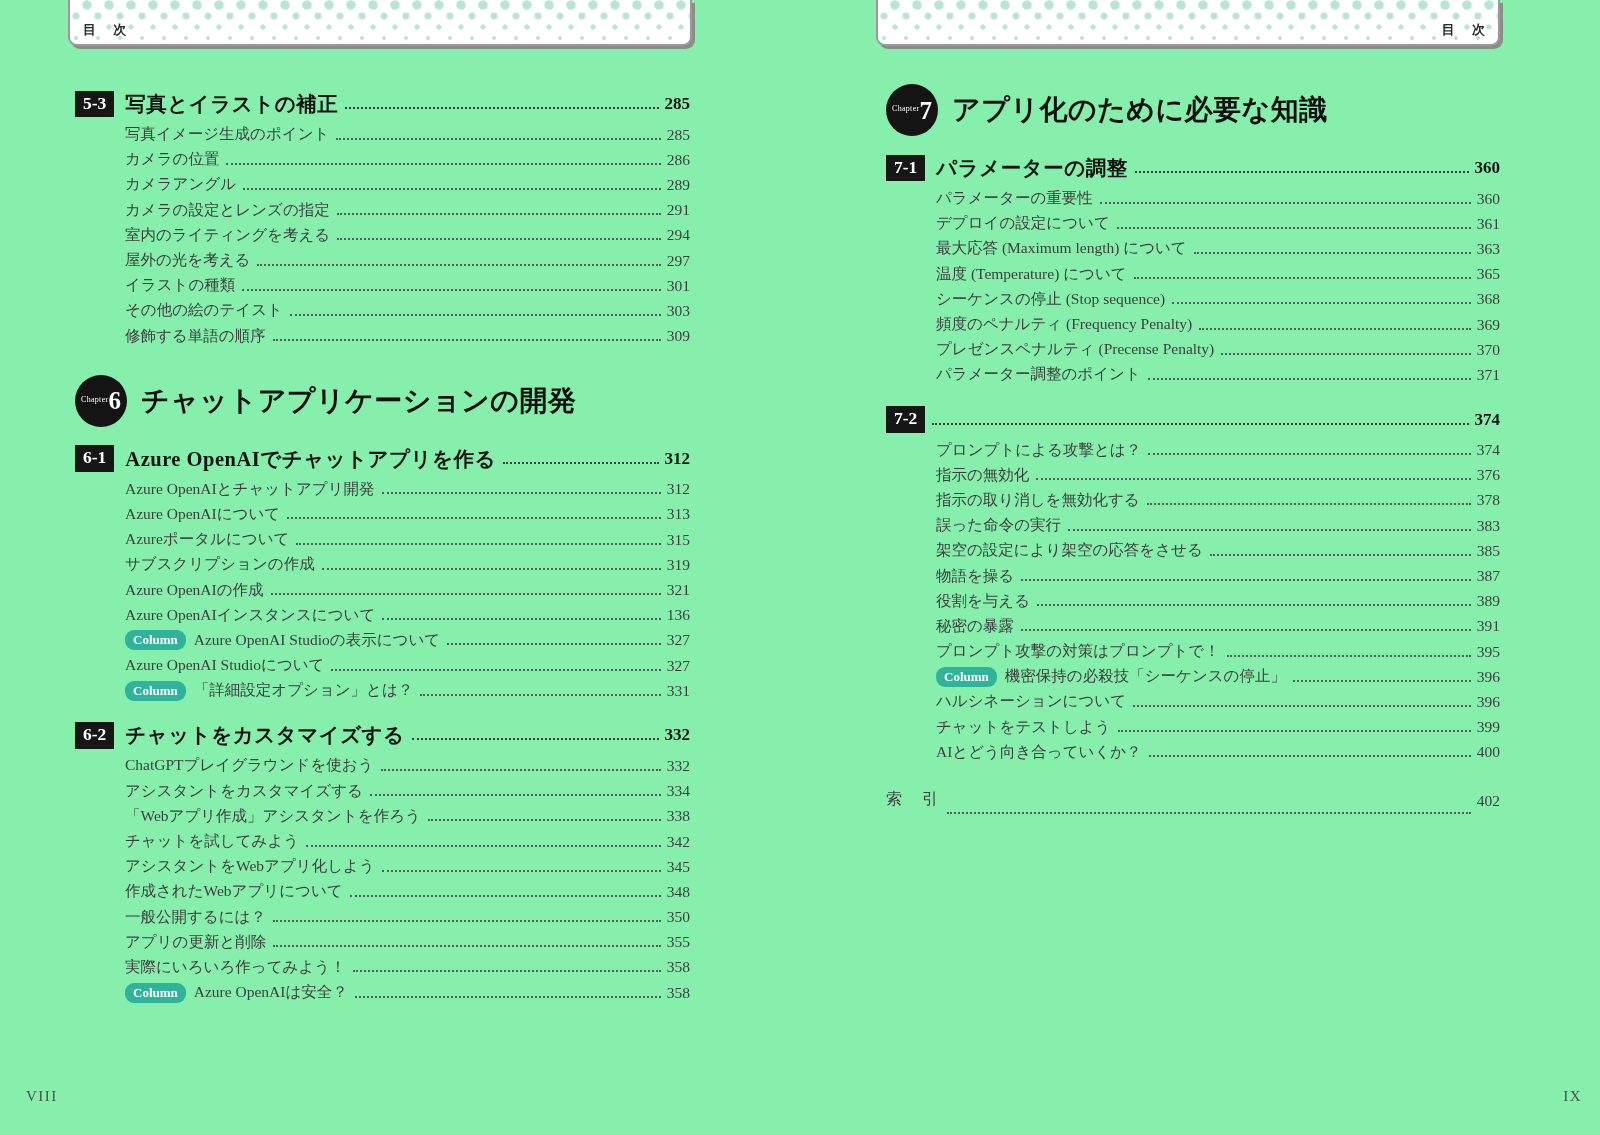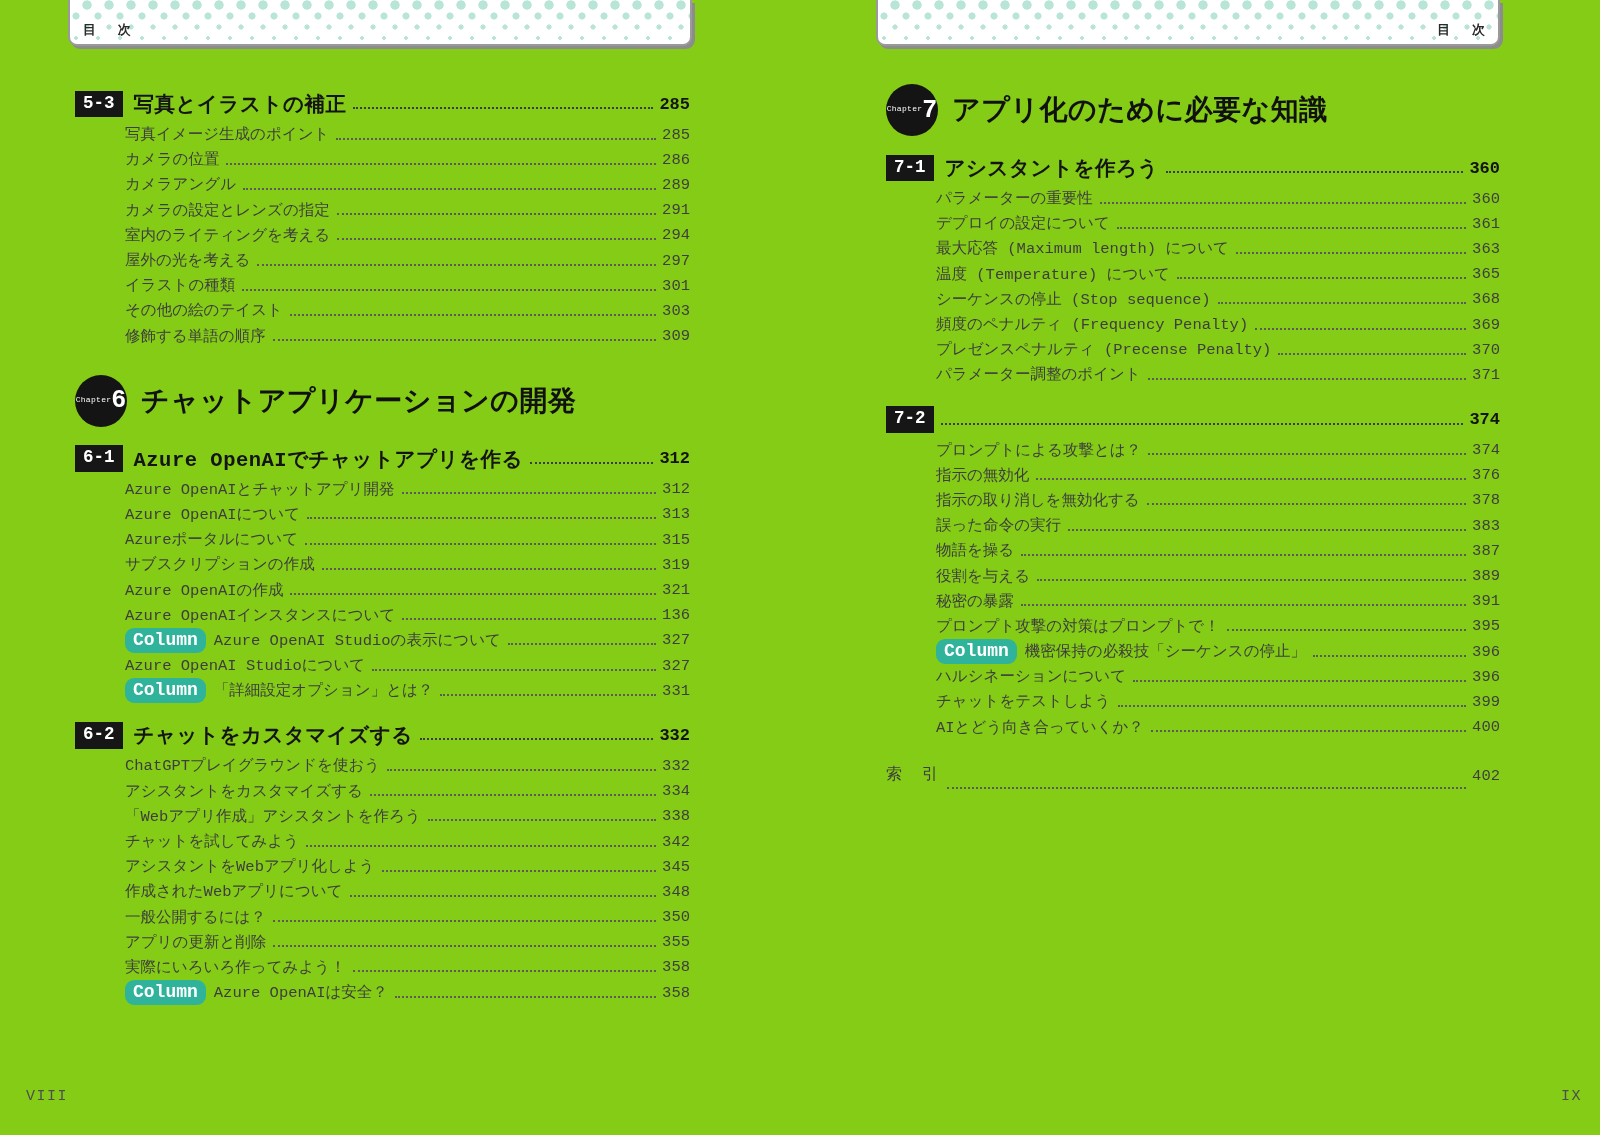--- a/index.html
+++ b/index.html
@@ -1,18 +1,18 @@
 <!DOCTYPE html>
 <html style="--teal: #2fb39b; --mint: #b9e4d8; --badge-black: #161616;"><head>
 <meta charset="utf-8">
 <style>
   html,body { margin:0; padding:0; background:#ffffff; }
   .spread {
-    position:relative; width:1600px; height:1135px; background:#84cc16;
-    font-family:Liberation Mono, monospace; color:#222; overflow:hidden;
+    position:relative; width:1600px; height:1135px; background:#86efac;
+    font-family:Liberation Serif, serif; color:#222; overflow:hidden;
   }
 
   
   .band {
     position:absolute; top:0; height:44px; background-color:#fff;
     border:2px solid #9a9a9a; border-top:none; border-radius:0 0 9px 9px;
     box-shadow:3px 3px 0 #8c8c8c;
     background-image:
       radial-gradient(circle, var(--mint,#b9e4d8) 4.3px, transparent 5px),
       radial-gradient(circle, var(--mint,#b9e4d8) 3.2px, transparent 3.9px),
@@ -60,21 +60,21 @@
   .item { display:flex; align-items:center; height:25.2px; font-size:15.5px; color:#3e3e3e; }
   .item-label { white-space:nowrap; }
   .item-pg { font-size:15.5px; color:#3e3e3e; }
 
   .leader {
     flex:1 1 auto; min-width:12px; height:0; border-bottom:2px dotted #5a5a5a;
     margin:0 6px 0 7px; position:relative; top:4px;
   }
 
   .col-badge {
-    background:var(--teal,#2fb39b); color:#fff; font-weight:bold; font-size:18px; line-height:1;
+    background:var(--teal,#2fb39b); color:#fff; font-weight:bold; font-size:13px; line-height:1;
     padding:3px 8px 4px; border-radius:9px; margin-right:8px; white-space:nowrap; flex:0 0 auto;
   }
 
   
   .index-row { display:flex; align-items:flex-end; height:25px; margin-top:20px; font-size:16px; color:#3e3e3e; }
   .index-title { white-space:pre; letter-spacing:2px; }
 
   
   .folio { position:absolute; font-size:15px; color:#4f4f4f; letter-spacing:1.5px; }
   .folio-left  { left:26px;  top:1088px; }
@@ -278,21 +278,21 @@
       <div class="chapter">
         <div class="ch-badge">
           <div class="ch-word">Chapter</div>
           <div class="ch-num">7</div>
         </div>
         <div class="ch-title">アプリ化のために必要な知識</div>
       </div>
       <div class="block-section">
         <div class="sec">
           <span class="sec-badge">7-1</span>
-          <span class="sec-title">アシスタントを作ろう</span>
+          <span class="sec-title">パラメーターの調整</span>
           <span class="leader"></span>
           <span class="sec-pg">360</span>
         </div>
         <div class="subs">
           <div class="item">
             <span class="item-label">パラメーターの重要性</span>
             <span class="leader"></span>
             <span class="item-pg">360</span>
           </div>
           <div class="item">
@@ -353,20 +353,25 @@
             <span class="item-label">指示の取り消しを無効化する</span>
             <span class="leader"></span>
             <span class="item-pg">378</span>
           </div>
           <div class="item">
             <span class="item-label">誤った命令の実行</span>
             <span class="leader"></span>
             <span class="item-pg">383</span>
           </div>
           <div class="item">
+            <span class="item-label">架空の設定により架空の応答をさせる</span>
+            <span class="leader"></span>
+            <span class="item-pg">385</span>
+          </div>
+          <div class="item">
             <span class="item-label">物語を操る</span>
             <span class="leader"></span>
             <span class="item-pg">387</span>
           </div>
           <div class="item">
             <span class="item-label">役割を与える</span>
             <span class="leader"></span>
             <span class="item-pg">389</span>
           </div>
           <div class="item">

